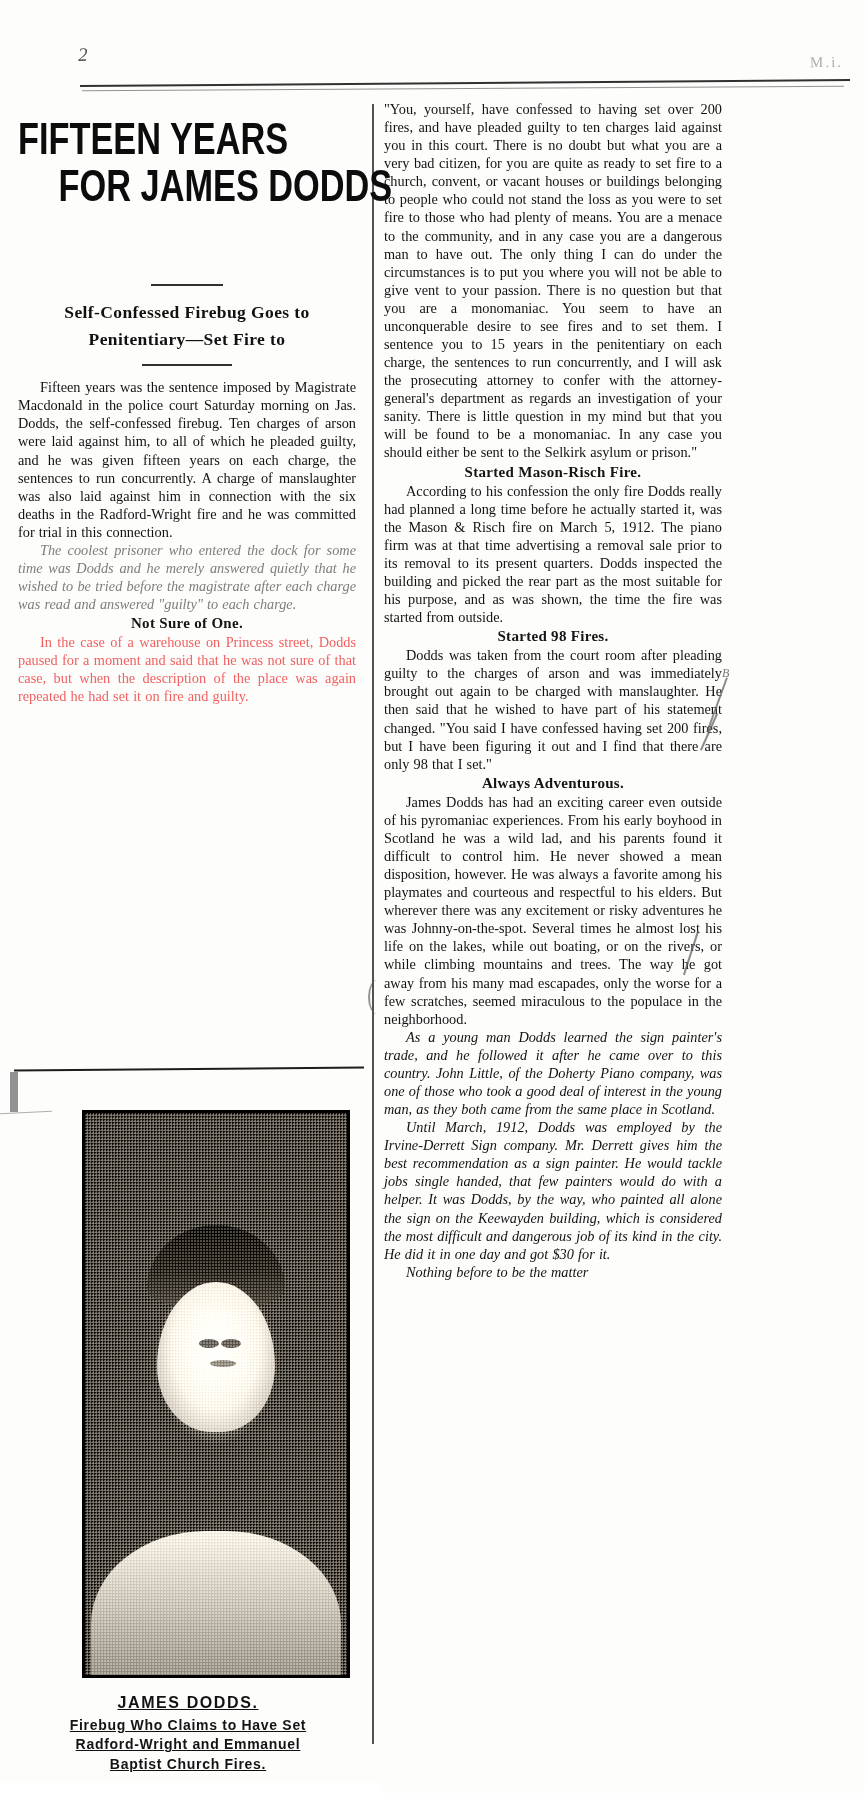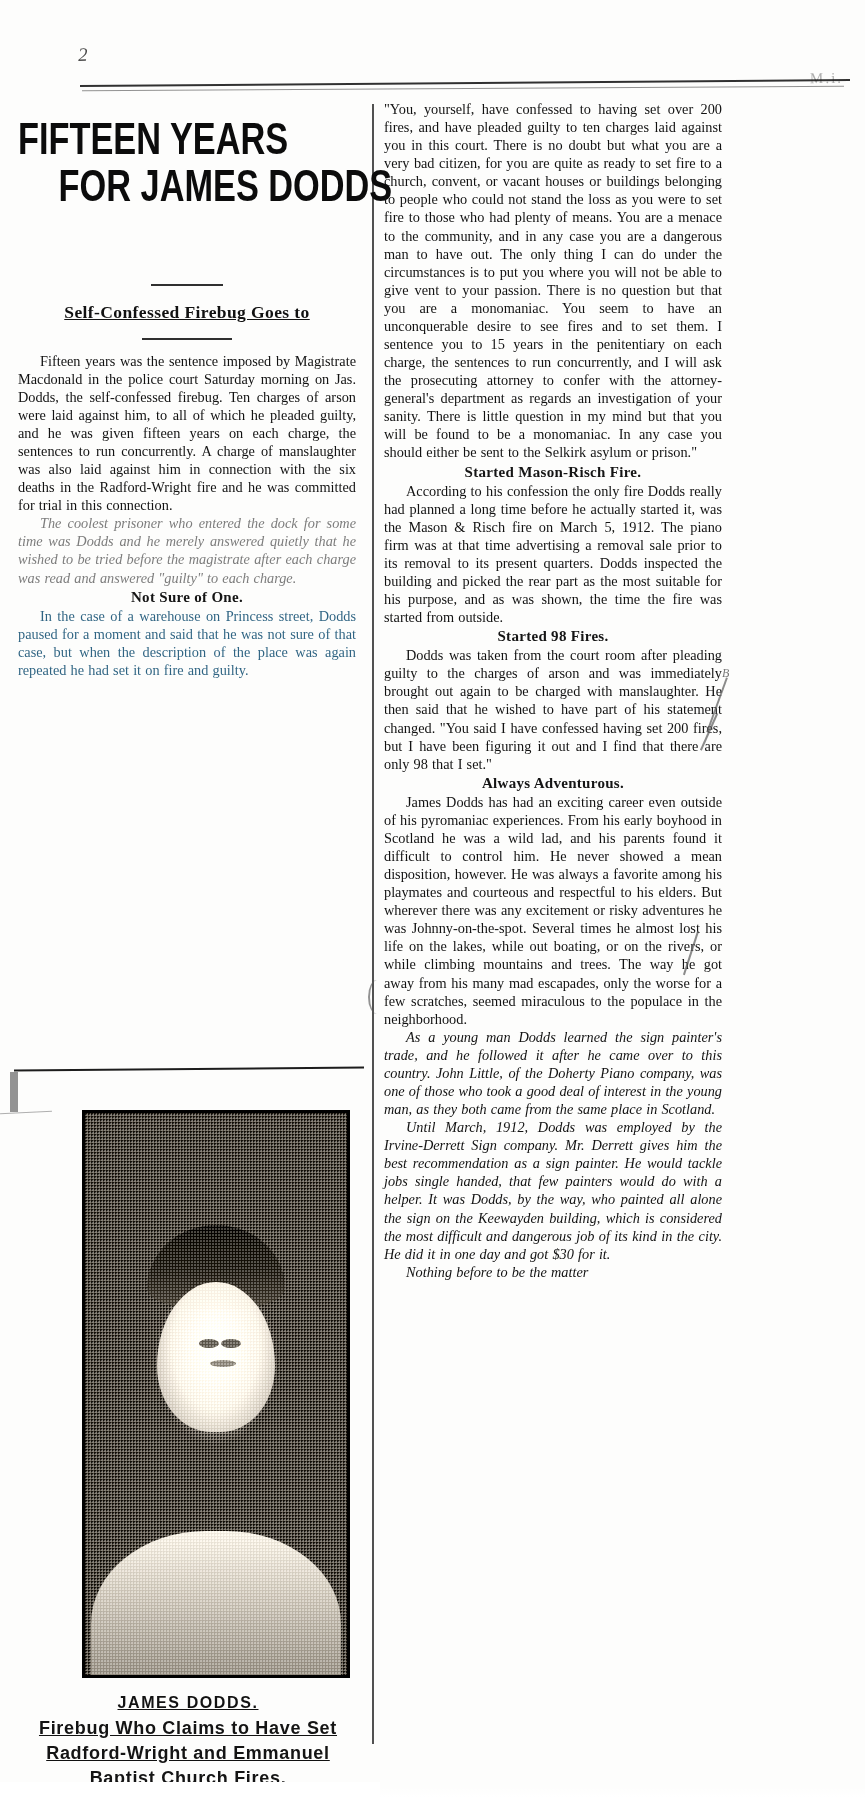--- a/index.html
+++ b/index.html
@@ -21,21 +21,20 @@
     font-family:"Liberation Serif",serif;
     font-style:italic;font-size:19px;color:#2a2a2a;
     transform:rotate(-1.5deg);opacity:.85;
   }
   .masthead-frag{
     position:absolute;right:22px;top:6px;
     font-family:"Liberation Serif",serif;
     font-size:15px;letter-spacing:2px;color:#6d6d6d;
     opacity:.55;transform:rotate(-1deg);
     white-space:nowrap;
-    margin-top:16px;
   }
   .rule-top{
     position:absolute;left:80px;top:34px;width:770px;height:2px;
     background:#1b1b1b;transform:rotate(-0.45deg);opacity:.9;
   }
   .rule-top2{
     position:absolute;left:82px;top:40px;width:762px;height:1px;
     background:#3a3a3a;transform:rotate(-0.35deg);opacity:.55;
   }
 
@@ -77,40 +76,39 @@
   
   .deck{
     font-family:"Liberation Serif",serif;
     font-weight:700;
     font-size:17.5px;
     line-height:1.52;
     text-align:center;
     letter-spacing:.4px;
     margin:13px 0 0 0;
     color:#111;
-    text-decoration:underline;
   }
   .deck span{display:block;}
 
   
   .body-p{
     font-family:"Liberation Serif",serif;
     font-size:14.3px;
     line-height:1.265;
     text-align:justify;
     text-align-last:left;
     margin:0;
     text-indent:22px;
     color:#121212;
     word-spacing:.6px;
     hyphens:none;
   }
   .body-p + .body-p{margin-top:0;font-style:italic;}
   .faded{color:#6f6f6f;opacity:.9;}
-  .faded2{color:#0c4a6e;opacity:.85;}
+  .faded2{color:#ef4444;opacity:.85;}
   .sub-head-serif{
     font-family:"Liberation Serif",serif;
     font-weight:700;
     font-size:15px;
     text-align:center;
     letter-spacing:.3px;
     margin:2px 0 1px 0;
     color:#151515;
   }
 
@@ -187,21 +185,21 @@
   .caption-wrap{
     position:absolute;left:12px;top:1694px;width:352px;text-align:center;text-decoration:underline;
   }
   .cap-name{
     font-family:"Liberation Sans",sans-serif;
     font-weight:700;font-size:16px;letter-spacing:1.6px;
     color:#121212;margin:0 0 4px 0;
   }
   .cap-line{
     font-family:"Liberation Sans",sans-serif;
-    font-weight:700;font-size:18px;letter-spacing:.7px;
+    font-weight:700;font-size:14px;letter-spacing:.7px;
     line-height:1.38;color:#141414;margin:0;
   }
 
   
   .hand{
     position:absolute;
     font-family:"Liberation Serif",serif;
     font-style:italic;
     color:#4a4a4a;opacity:.75;pointer-events:none;
   }
@@ -242,20 +240,21 @@
       <h1 class="headline">
         <span class="hl-1">FIFTEEN YEARS</span>
         <span class="hl-2">FOR JAMES DODDS</span>
       </h1>
     </div>
 
     <div class="hr-short"></div>
 
     <div class="deck">
       <span>Self-Confessed Firebug Goes to</span>
+      <span>Penitentiary—Set Fire to</span>
     </div>
 
     <div style="height:12px"></div>
     <div class="hr-short w2"></div>
     <div style="height:12px"></div>
 
     <p class="body-p">Fifteen years was the sentence imposed by Magistrate Macdonald in the police court Saturday morning on Jas. Dodds, the self-confessed firebug. Ten charges of arson were laid against him, to all of which he pleaded guilty, and he was given fifteen years on each charge, the sentences to run concurrently. A charge of manslaughter was also laid against him in connection with the six deaths in the Radford-Wright fire and he was committed for trial in this connection.</p>
     <p class="body-p faded">The coolest prisoner who entered the dock for some time was Dodds and he merely answered quietly that he wished to be tried before the magistrate after each charge was read and answered "guilty" to each charge.</p>
 
     <div class="sub-head-serif">Not Sure of One.</div>

